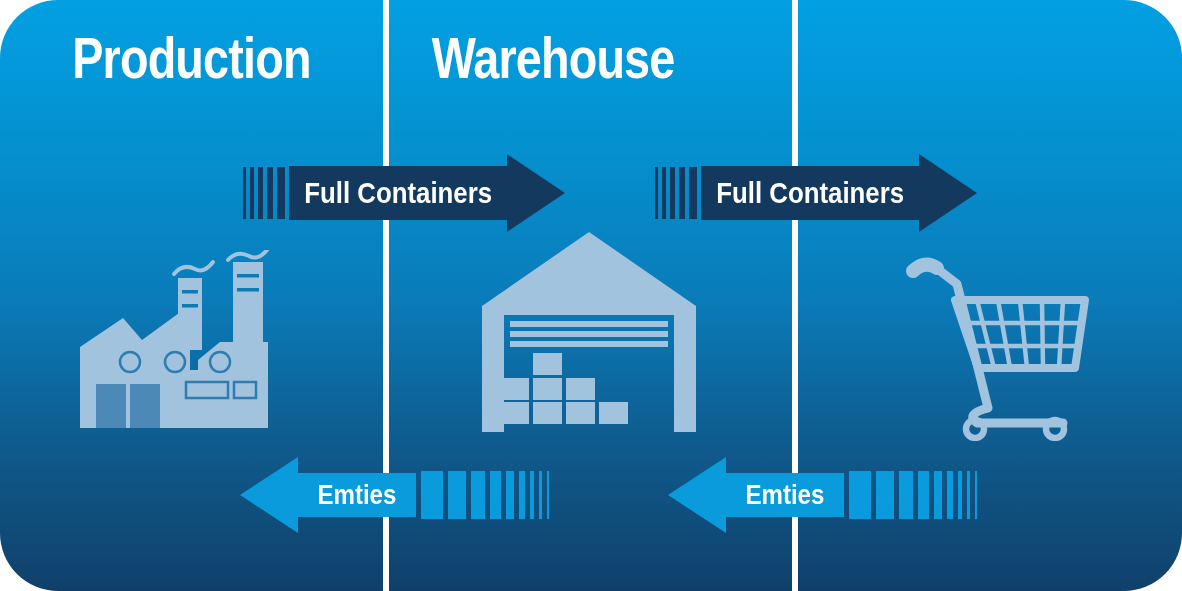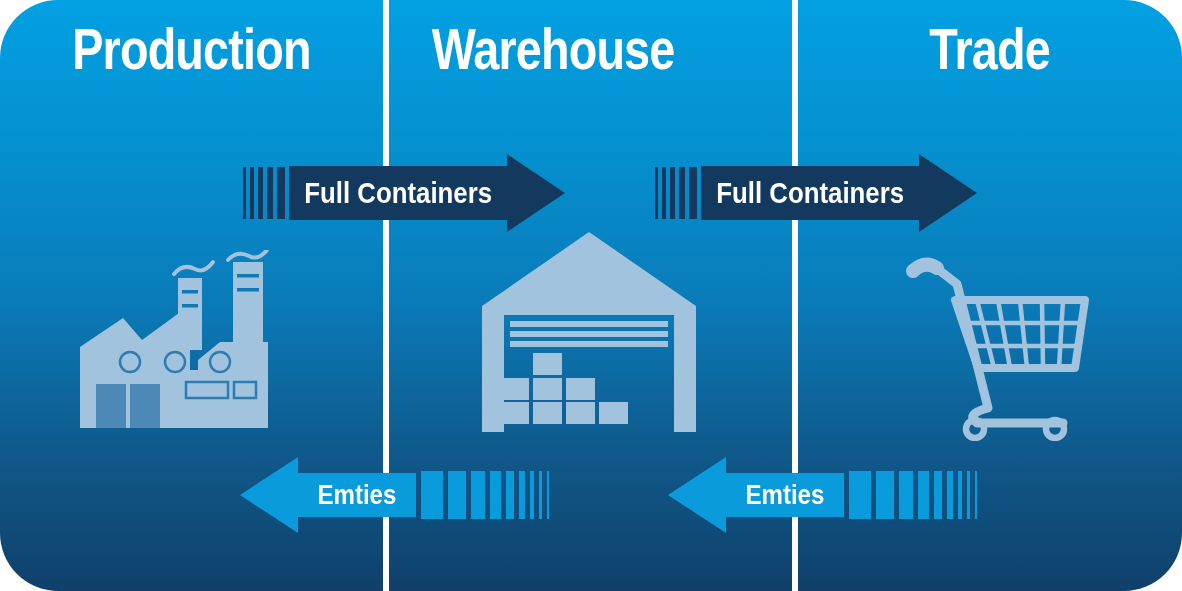--- a/index.html
+++ b/index.html
@@ -5,21 +5,21 @@
   html,body{margin:0;padding:0;background:#ffffff;}
   .canvas{
     position:relative;width:1182px;height:591px;border-radius:58px;overflow:hidden;
     background:linear-gradient(180deg,#02a0e2 0%,#0590cf 25%,#0a7cba 50%,#0f5a8c 76%,#10406a 100%);
     font-family:"Liberation Sans", sans-serif;
   }
   .divider{position:absolute;top:0;bottom:0;width:6px;background:#ffffff;z-index:1;}
   .divider.d1{left:383px;}
   .divider.d2{left:792px;}
 
-  .col-title{position:absolute;top:12px;height:74px;display:flex;align-items:center;justify-content:center;z-index:2;}
+  .col-title{position:absolute;top:21px;height:74px;display:flex;align-items:center;justify-content:center;z-index:2;}
   .col-title.c1{left:0;width:383px;}
   .col-title.c2{left:389px;width:328px;}
   .col-title.c3{left:798px;width:384px;}
   .col-title span{color:#ffffff;font-weight:bold;font-size:57px;letter-spacing:-1px;
     transform:scaleX(0.82);white-space:nowrap;}
 
   .arrow{position:absolute;display:flex;align-items:center;z-index:3;}
   .arrow .stripes{display:flex;align-items:center;}
   .arrow .stripes i{display:block;}
   .arrow .body{display:flex;align-items:center;justify-content:center;}
@@ -53,23 +53,20 @@
 <div class="canvas">
 
   <div class="divider d1"></div>
   <div class="divider d2"></div>
 
   <div class="col-title c1">
     <span>Production</span>
   </div>
   <div class="col-title c2">
     <span>Warehouse</span>
-  </div>
-  <div class="col-title c3">
-    <span>Trade</span>
   </div>
 
   <div class="arrow dark fc1">
     <div class="stripes">
       <i style="width:3px"></i>
         <i style="width:4px"></i>
         <i style="width:5px"></i>
         <i style="width:6px"></i>
         <i style="width:8px"></i>
     </div>

